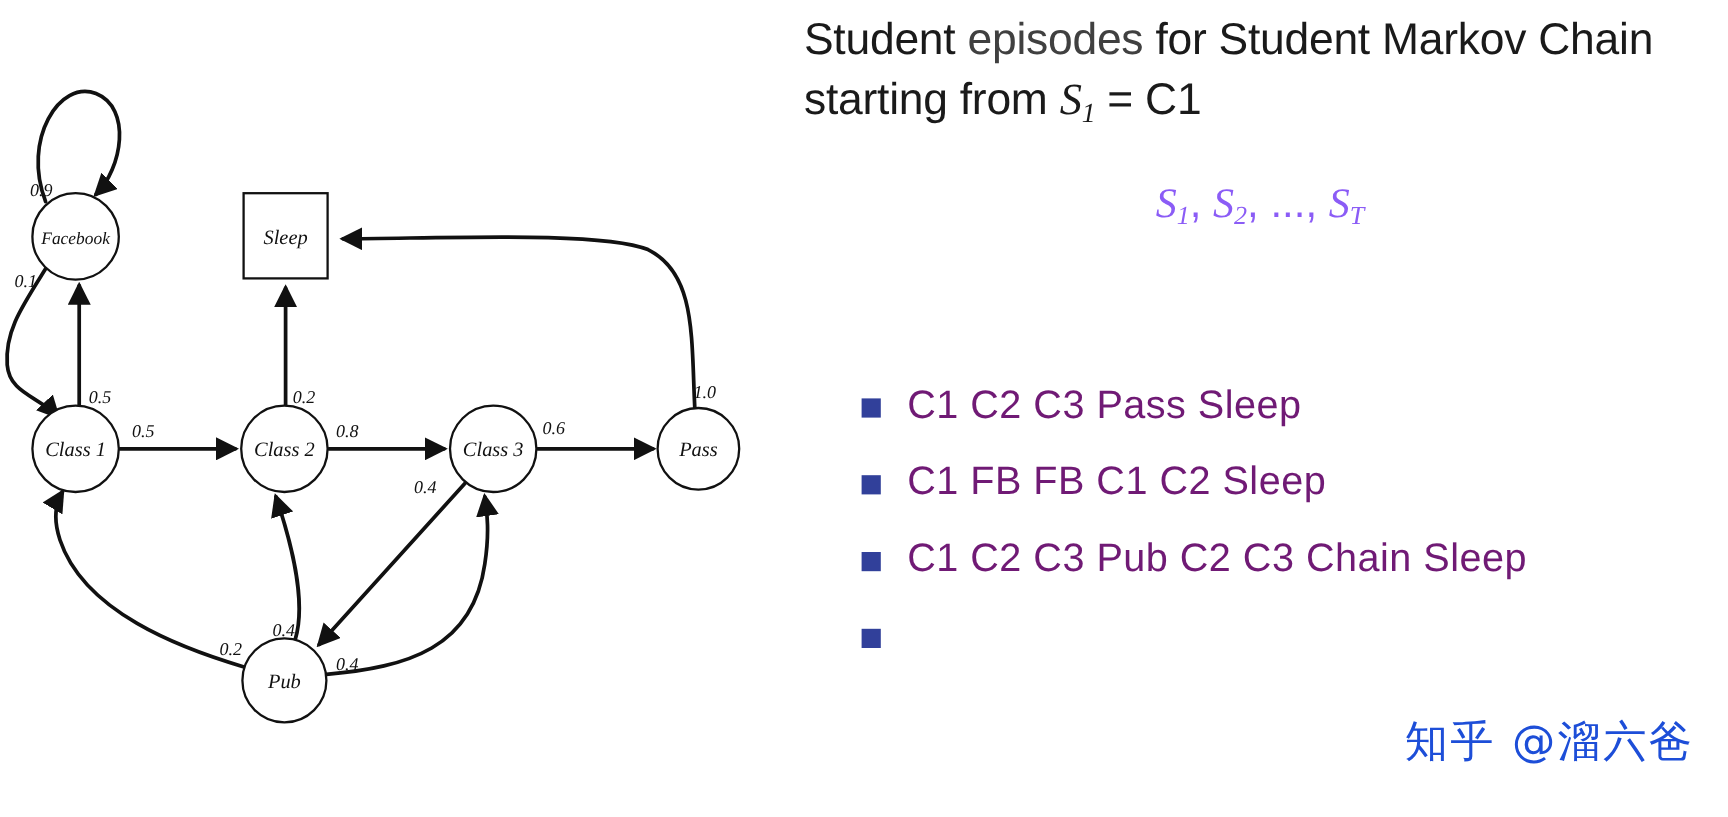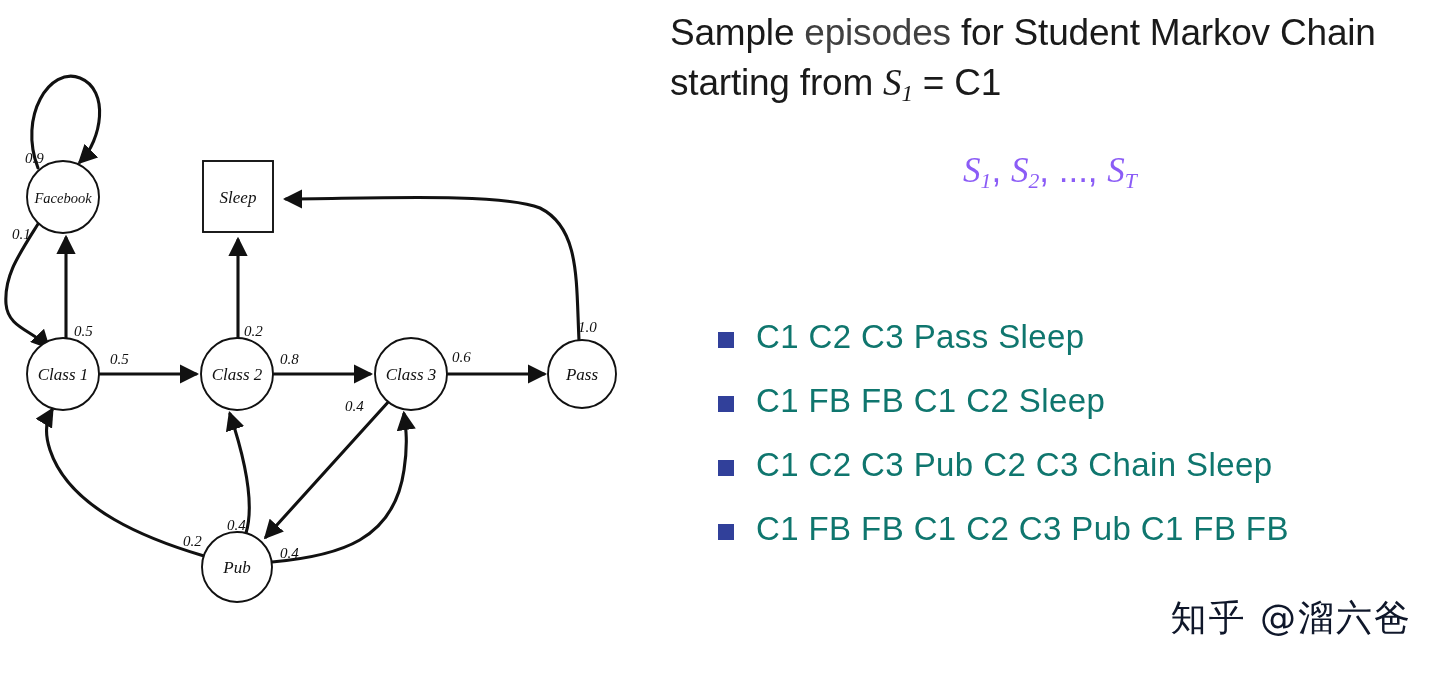--- a/index.html
+++ b/index.html
@@ -96,41 +96,41 @@
     list-style: none;
     margin: 0;
     padding: 0;
   }
   #episode-list li {
     position: relative;
     padding-left: 46px;
     margin-bottom: 25px;
     font-size: 33px;
     line-height: 1.18;
-    color: #0f766e;
+    color: #701a75;
     letter-spacing: 0.4px;
   }
   #episode-list li .bullet-square {
     position: absolute;
     left: 8px;
     top: 14px;
     width: 16px;
     height: 16px;
     background: #31409a;
     display: block;
   }
   .episode-line { display: block; white-space: nowrap; }
 
   
   #watermark {
     position: absolute;
     right: 28px;
     bottom: 38px;
     font-size: 36px;
-    color: #0f172a;
+    color: #1d4ed8;
     letter-spacing: 2px;
     pointer-events: none;
     white-space: nowrap;
     font-family: "DejaVu Sans", sans-serif;
   }
 </style>
 </head>
 <body>
 
 <div id="diagram-panel">
@@ -212,21 +212,21 @@
     <text class="edge-label" x="183" y="546">0.2</text>
     <text class="edge-label" x="227" y="530">0.4</text>
     <text class="edge-label" x="280" y="558">0.4</text>
     <text class="edge-label" x="578" y="332">1.0</text>
   </svg>
 </div>
 
 <div id="content-panel">
 
   <div id="headline">
-    <span>Sample </span><span class="accent">episodes</span><span> for Student Markov Chain starting from </span><span class="mathvar">S</span><span class="sub">1</span><span> = </span><span>C1</span>
+    <span>Student </span><span class="accent">episodes</span><span> for Student Markov Chain starting from </span><span class="mathvar">S</span><span class="sub">1</span><span> = </span><span>C1</span>
   </div>
 
   <div id="sequence-line">
     <span class="mathvar">S</span><span class="sub">1</span><span>, </span><span class="mathvar">S</span><span class="sub">2</span><span>, ..., </span><span class="mathvar">S</span><span class="sub">T</span>
   </div>
 
   <ul id="episode-list">
     <li>
       <span class="bullet-square"></span>
       <span class="episode-line">C1 C2 C3 Pass Sleep</span>
@@ -234,18 +234,17 @@
     <li>
       <span class="bullet-square"></span>
       <span class="episode-line">C1 FB FB C1 C2 Sleep</span>
     </li>
     <li>
       <span class="bullet-square"></span>
       <span class="episode-line">C1 C2 C3 Pub C2 C3 Chain Sleep</span>
     </li>
     <li>
       <span class="bullet-square"></span>
-      <span class="episode-line">C1 FB FB C1 C2 C3 Pub C1 FB FB</span>
     </li>
   </ul>
 </div>
 
 <div id="watermark">知乎 @溜六爸</div>
 
 </body></html>

